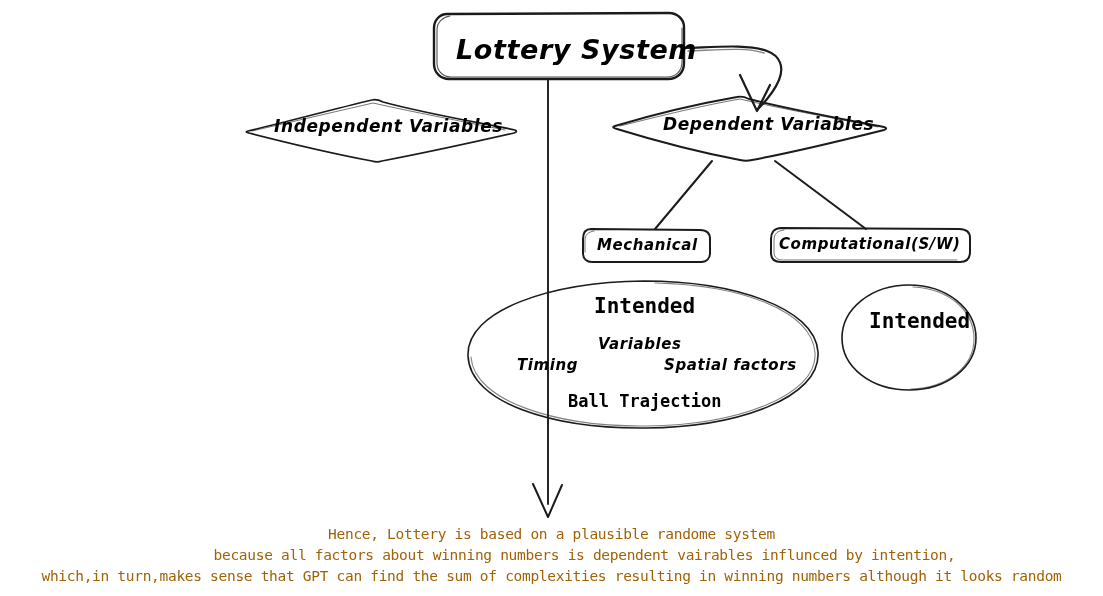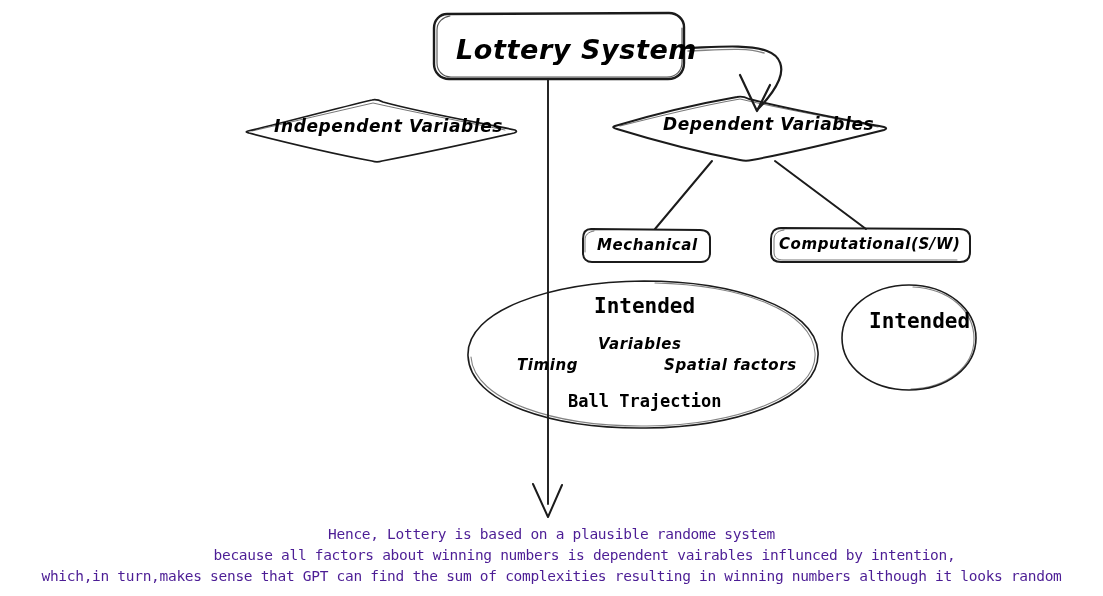--- a/index.html
+++ b/index.html
@@ -55,21 +55,21 @@
   .inside-small {
     font-size: 15px;
   }
   .caption {
     position: absolute;
     left: 0;
     width: 1103px;
     text-align: center;
     font-family: "DejaVu Sans Mono", monospace;
     font-size: 14.5px;
-    color: #4c1d95;
+    color: #a16207;
     letter-spacing: -0.3px;
     white-space: nowrap;
   }
 </style>
 </head>
 <body>
 
 <div id="canvas">
 
   <svg id="sketch" viewBox="0 0 1103 596">

